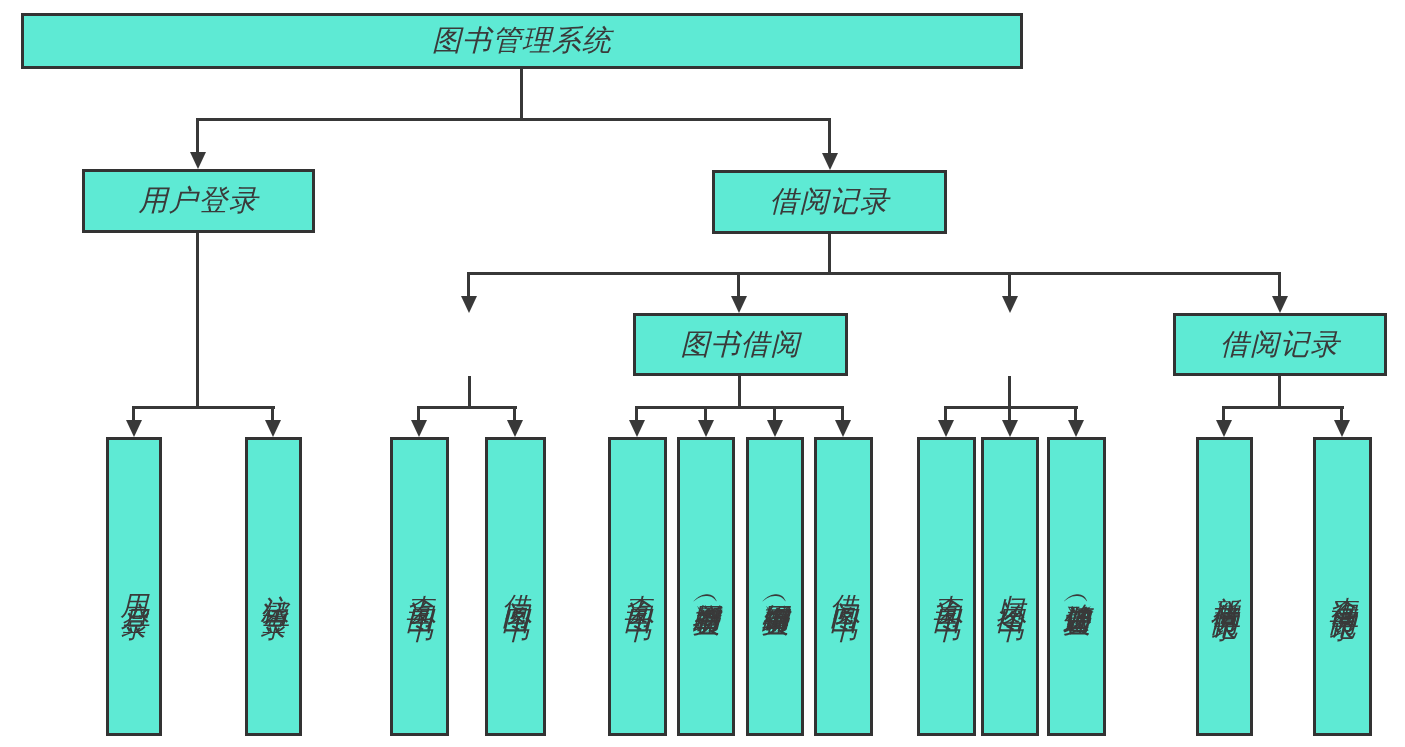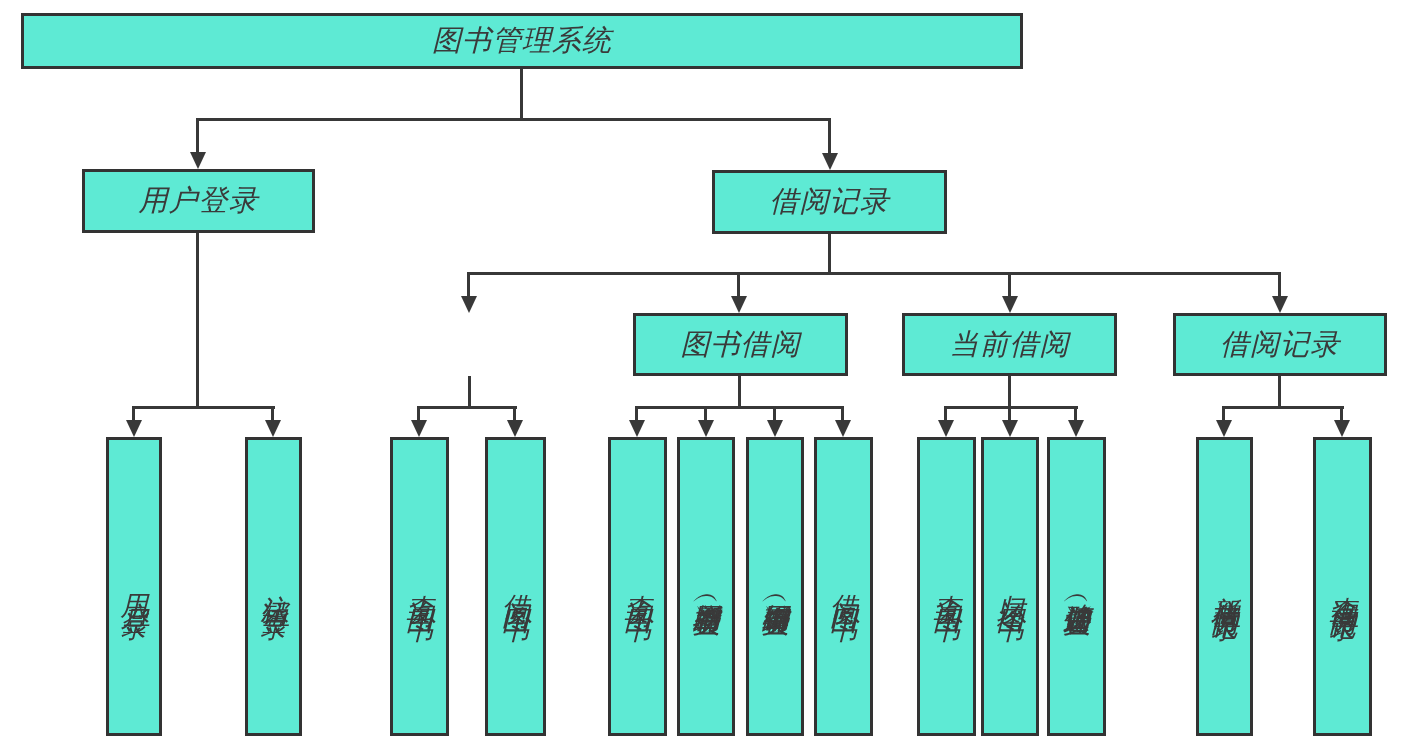--- a/index.html
+++ b/index.html
@@ -69,23 +69,20 @@
 
   <div class="node h" style="left:712px; top:170px; width:235px; height:64px;">
     <span>借阅记录</span>
   </div>
 
 
   <div class="node h" style="left:633px; top:313px; width:215px; height:63px;">
     <span>图书借阅</span>
   </div>
 
-  <div class="node h" style="left:902px; top:313px; width:215px; height:63px;">
-    <span>当前借阅</span>
-  </div>
 
   <div class="node h" style="left:1173px; top:313px; width:214px; height:63px;">
     <span>借阅记录</span>
   </div>
 
   <div class="node leaf" style="left:106px; top:437px; width:56px; height:299px;">
     <span style="letter-spacing: 7px;">用户登录</span>
   </div>
   <div class="node leaf" style="left:245px; top:437px; width:57px; height:299px;">
     <span style="letter-spacing: 7px;">注销登录</span>

